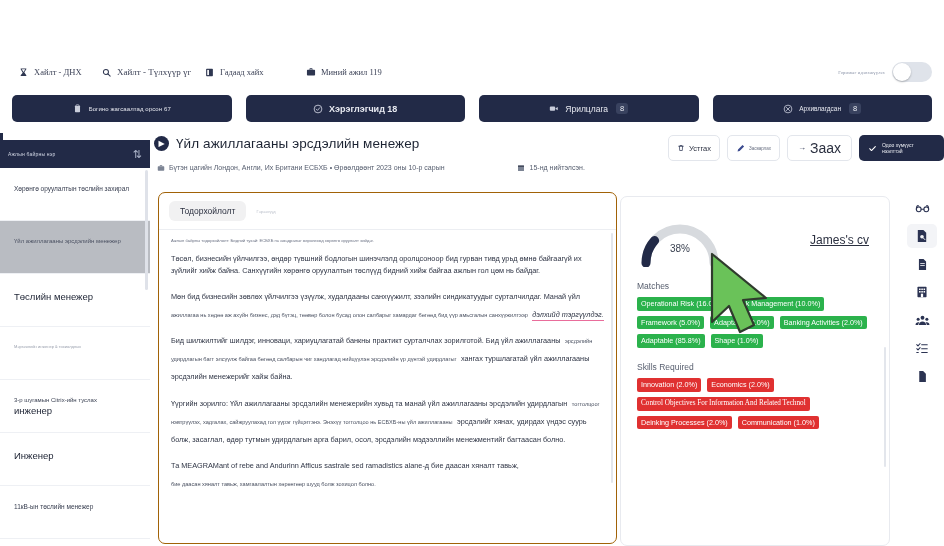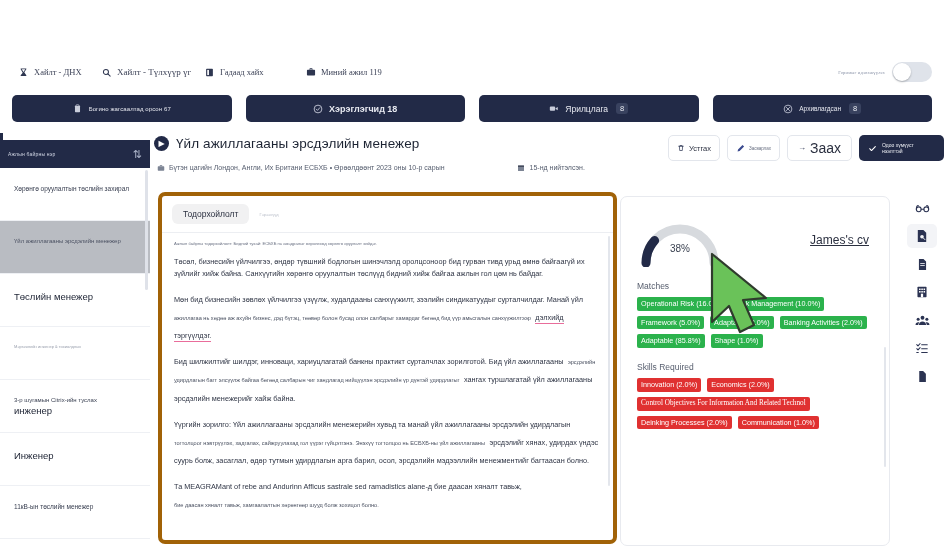--- a/index.html
+++ b/index.html
@@ -104,36 +104,36 @@
   .jt-text { font-size: 13.5px; color: #1d2433; letter-spacing: .1px; }
   .job-meta { display: flex; align-items: center; padding: 12px 0 0 6px; gap: 4px; }
   .job-meta .mic { width: 9px; height: 9px; color: #7c8494; display: inline-flex;
       align-items: center; justify-content: center; flex: none; }
   .job-meta .m1 { font-size: 7px; color: #555d6e; }
   .job-meta .spacer { width: 64px; }
   .job-meta .m2 { font-size: 7px; color: #555d6e; }
 
   .doc-card {
     position: absolute; left: 8px; top: 62px; width: 459px; height: 352px;
-    border: 4px solid #a16207; border-radius: 7px; background: #fff; overflow: hidden;
+    border: 1px solid #a16207; border-radius: 7px; background: #fff; overflow: hidden;
   }
   .tabrow { display: flex; align-items: center; gap: 10px; padding: 8px 10px 4px 10px; }
   .tab-active {
     background: #f1f1f2; border-radius: 6px; padding: 5px 11px;
     font-size: 8.5px; color: #2b3040; cursor: pointer;
   }
   .tab-muted { font-size: 4px; color: #b9bec9; cursor: pointer; }
   .doc-divider { height: 1px; background: #eceef2; margin: 4px 0 0 0; }
   .doc-body { padding: 8px 12px 0 12px; }
   .p-tiny { font-size: 4.2px; color: #6a7183; line-height: 1.5; margin-bottom: 9px; }
   .p-main { font-size: 7.3px; color: #2f3545; line-height: 1.65; margin-bottom: 8px; }
   .p-mixed { margin-bottom: 8px; }
   .p-mixed .big { font-size: 7.3px; color: #2f3545; line-height: 1.65; }
   .p-mixed .sm { font-size: 5.6px; color: #4a5161; line-height: 1.6; }
-  .u-pink { border-bottom: 1px solid #e96d9b; padding-bottom: 1px; }
+  .u-pink { border-bottom: 1px solid #e96d9b; padding-bottom: 1px; font-style: italic; }
   .main-scroll {
     position: absolute; right: 3px; top: 40px; width: 2px; height: 250px;
     background: #e3e6ec; border-radius: 2px;
   }
 
   
   .cv {
     position: absolute; left: 620px; top: 196px; width: 270px; height: 350px;
     background: #fff; border: 1px solid #e8eaef; border-radius: 7px; overflow: hidden;
   }

